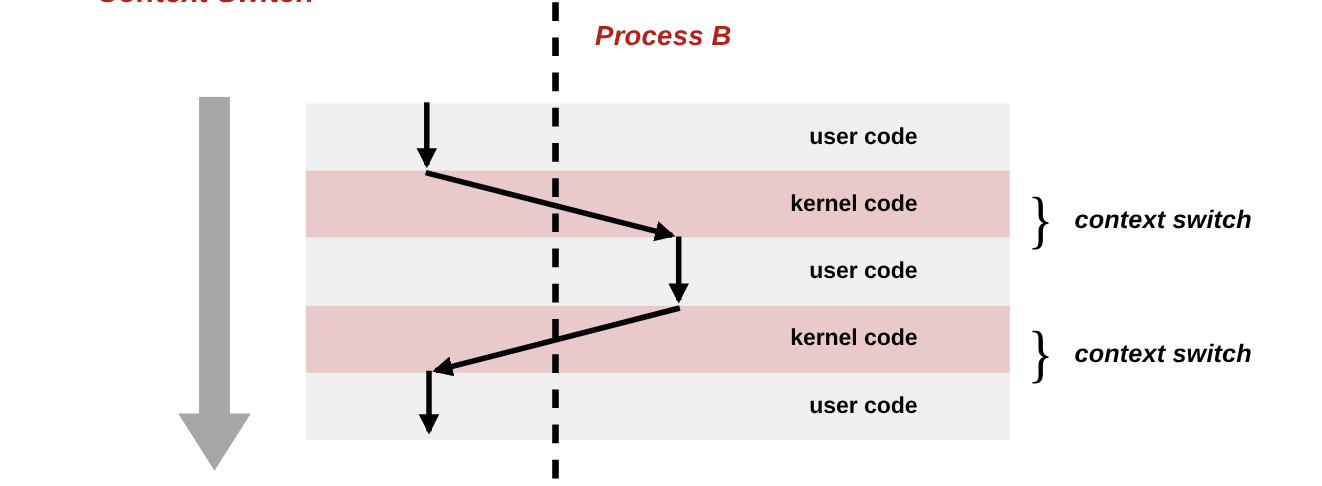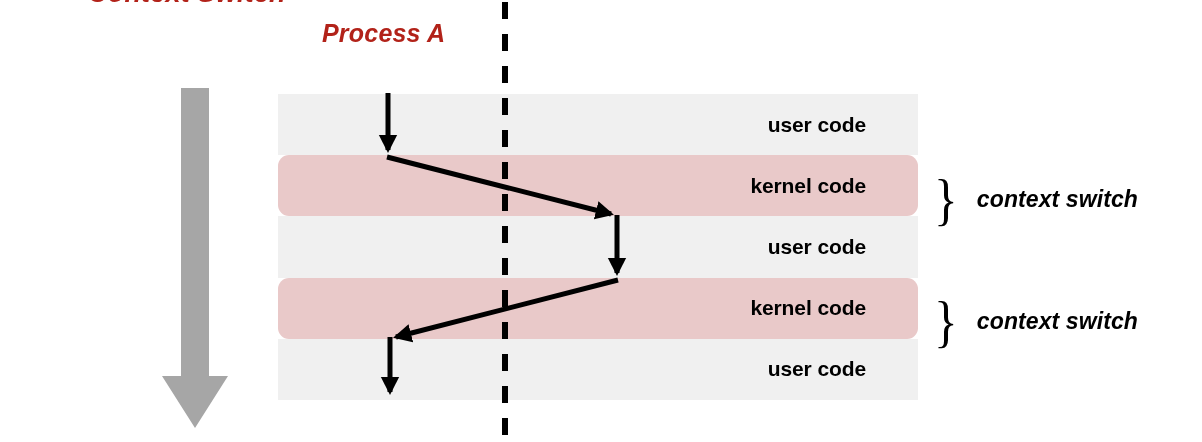--- a/index.html
+++ b/index.html
@@ -74,26 +74,26 @@
   .band {
     position: absolute;
     left: 0;
     width: 100%;
     height: 61.2px;
     display: flex;
     align-items: center;
     justify-content: flex-end;
   }
   .band.user   { background: #F0F0F0; }
-  .band.kernel { background: #E9C9C9; border-radius: 11px; }
+  .band.kernel { background: #E9C9C9; }
   .band-label {
     font-size: 21px;
     font-weight: bold;
     color: #000000;
-    padding-right: 52px;
+    padding-right: 84px;
     white-space: nowrap;
     letter-spacing: -0.1px;
   }
 
   
   .overlay {
     position: absolute;
     left: 0;
     top: 0;
     width: 1202px;
@@ -127,21 +127,21 @@
   .cs-1 { left: 932px; top: 186px; }
   .cs-2 { left: 932px; top: 308px; }
 </style>
 </head>
 <body>
 
 <div id="stage">
 
   <div class="top-title">Context Switch</div>
 
-  <div class="proc-label proc-a">Process A</div>
+  <div class="proc-label proc-b">Process B</div>
 
   <svg class="time-arrow" viewBox="0 0 70 340">
     <polygon points="21,0 49,0 49,288 68,288 35,340 2,288 21,288" fill="#A6A6A6"></polygon>
   </svg>
 
   <div class="bands">
     <div class="band user" style="top:0px">
       <span class="band-label">user code</span>
     </div>
     <div class="band kernel" style="top:61.2px">

